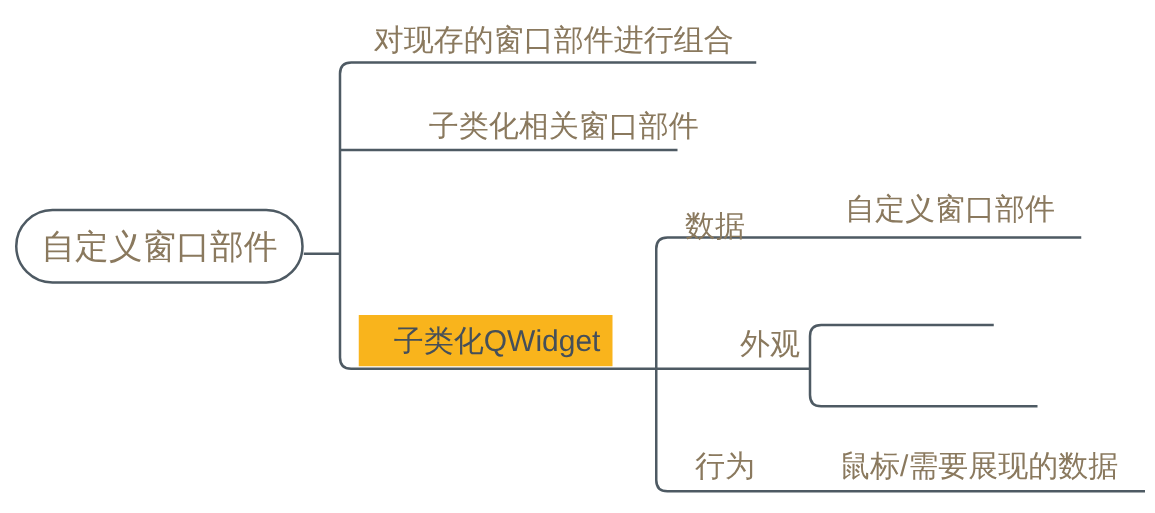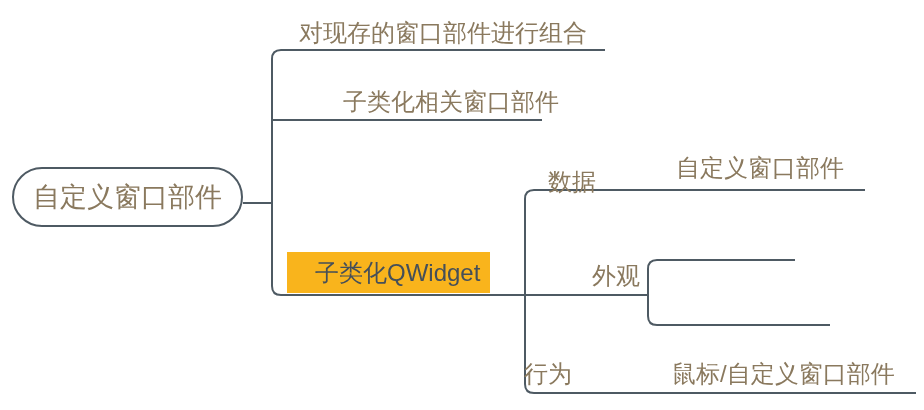--- a/index.html
+++ b/index.html
@@ -57,21 +57,21 @@
     white-space:nowrap;
   }
   
   .t-b1{left:299px;top:19px;}
   .t-b2{left:300px;top:88px;margin-left:43px;}
   .t-data{left:548px;top:168px;}
   .t-data-detail{left:676px;top:154px;}
   .t-qpainter{left:675px;top:227px;}
   .t-appearance{left:548px;top:262px;margin-left:44px;}
   .t-paintevent{left:675px;top:295px;}
-  .t-behavior{left:524px;top:360px;}
+  .t-behavior{left:556px;top:360px;}
   .t-behavior-detail{left:672px;top:360px;}
 </style>
 </head>
 <body>
 
 <div class="canvas">
 
   <svg width="924" height="410" viewBox="0 0 924 410">
     <path d="M243 203 H272"></path>
     <path d="M605 50 H281 Q272 50 272 59 V286 Q272 295 281 295 H648"></path>
@@ -95,15 +95,15 @@
   <div class="topic t-data">数据</div>
 
   <div class="topic t-data-detail">自定义窗口部件</div>
 
   <div class="topic t-appearance">外观</div>
 
 
 
   <div class="topic t-behavior">行为</div>
 
-  <div class="topic t-behavior-detail">鼠标/自定义窗口部件</div>
+  <div class="topic t-behavior-detail">鼠标/需要展现的数据</div>
 
 </div>
 
 </body></html>

